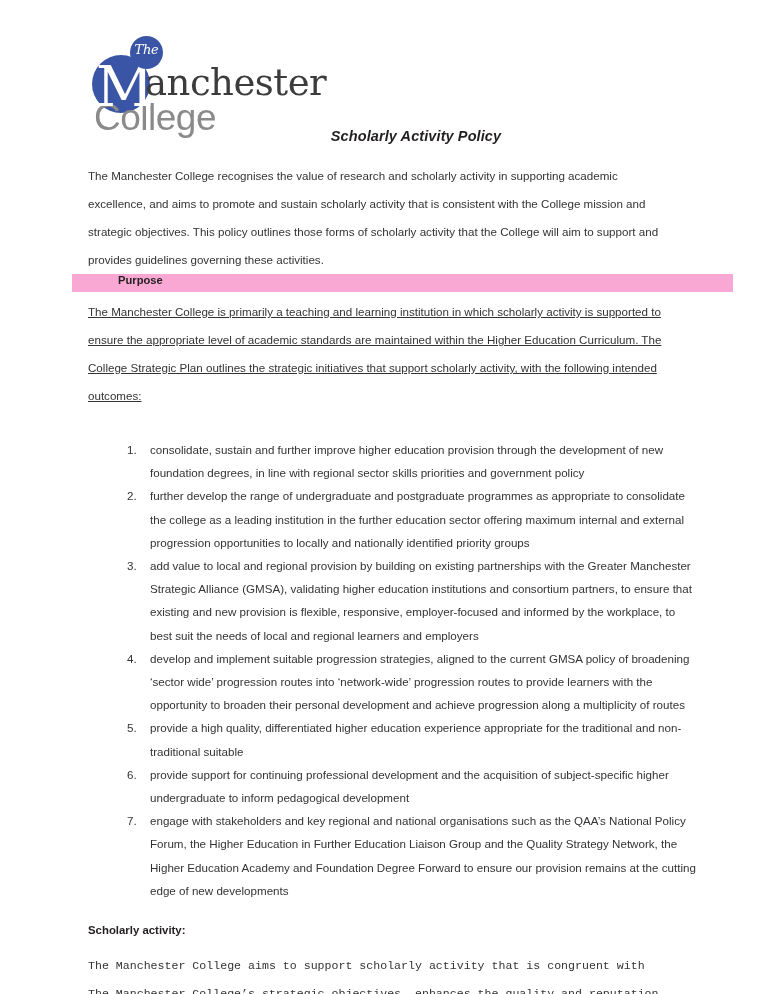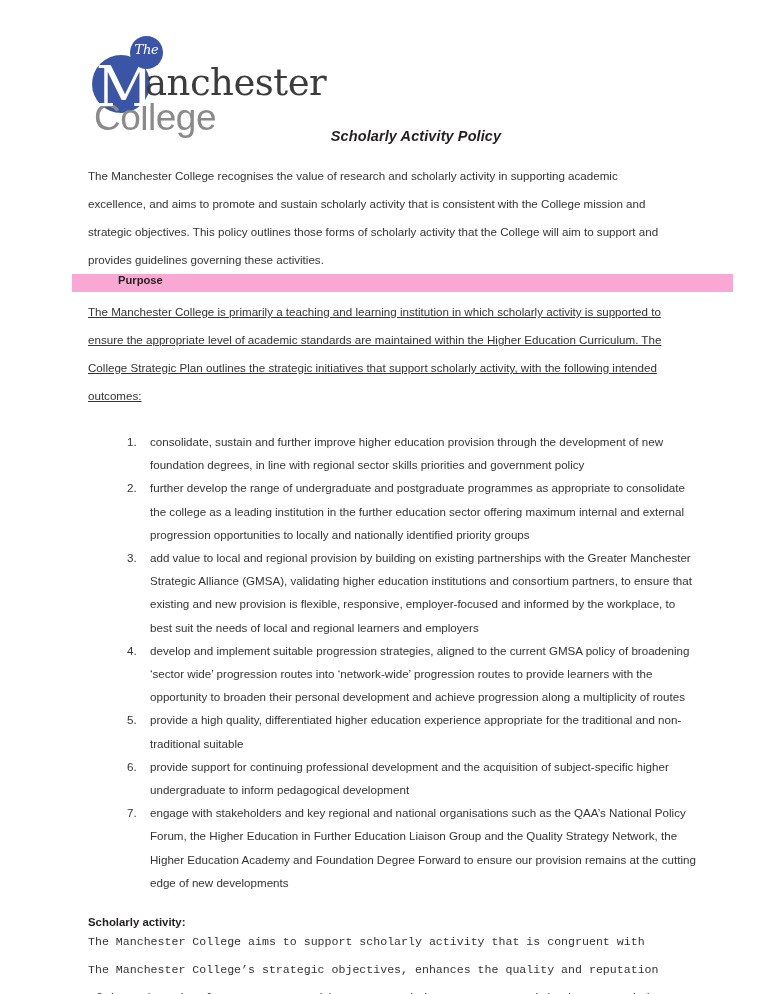--- a/index.html
+++ b/index.html
@@ -151,40 +151,40 @@
 
   .purpose-text {
     width: 600px;
     padding-left: 18px;
     margin-top: 6px;
     text-decoration: underline;
   }
 
   
   ol.outcomes {
-    margin: 20px 0 0 0;
+    margin: 28px 0 0 0;
     padding-left: 68px;
     width: 556px;
     list-style-position: outside;
   }
   ol.outcomes > li {
     font-size: 11.6px;
     line-height: 23.2px;
     color: #333333;
     padding-left: 10px;
     margin: 0;
   }
   ol.outcomes > li::marker {
     font-size: 11.6px;
     color: #333333;
   }
 
   
   .sub-heading {
-    margin: 22px 0 0 16px;
+    margin: 22px 0 16px 16px;
     font-size: 11.4px;
     font-weight: bold;
     color: #231f20;
   }
 
   .closing {
     margin-top: 26px;
     width: 580px;
     font-family: Liberation Mono, monospace;
   }

